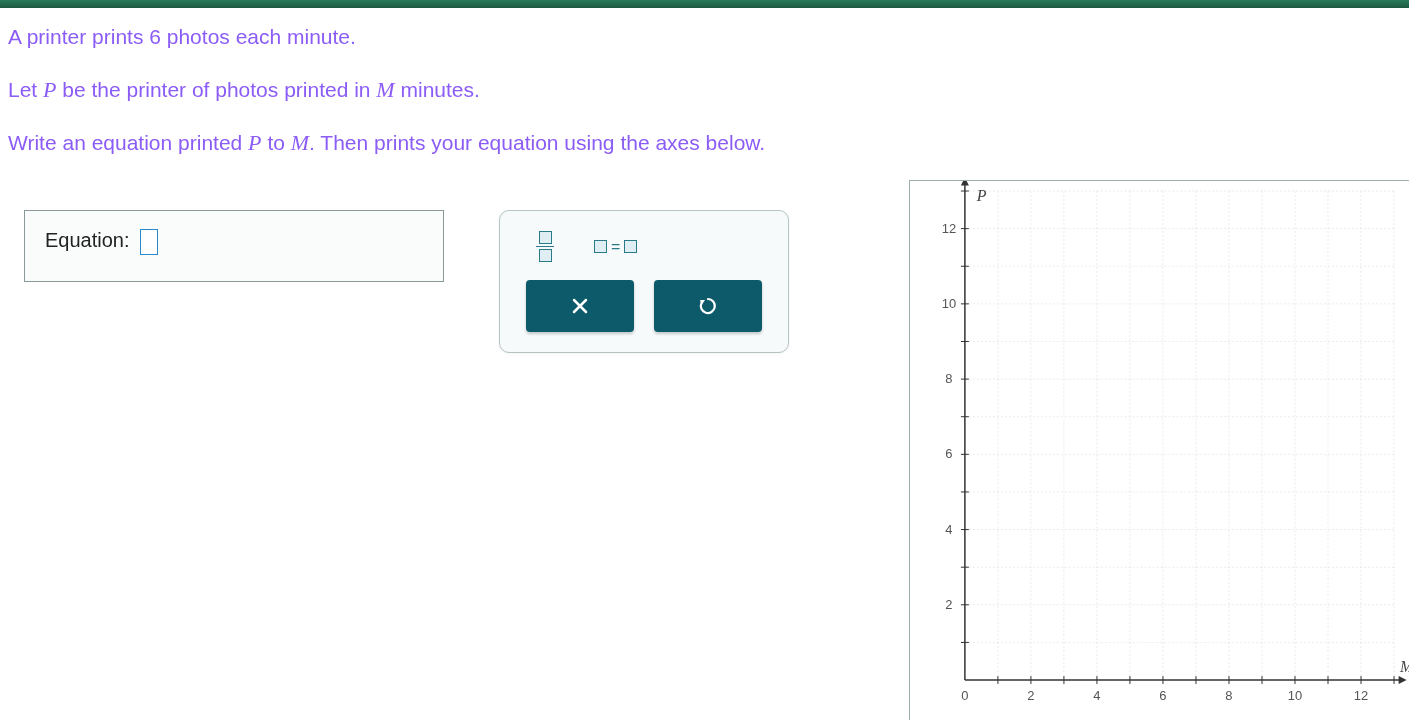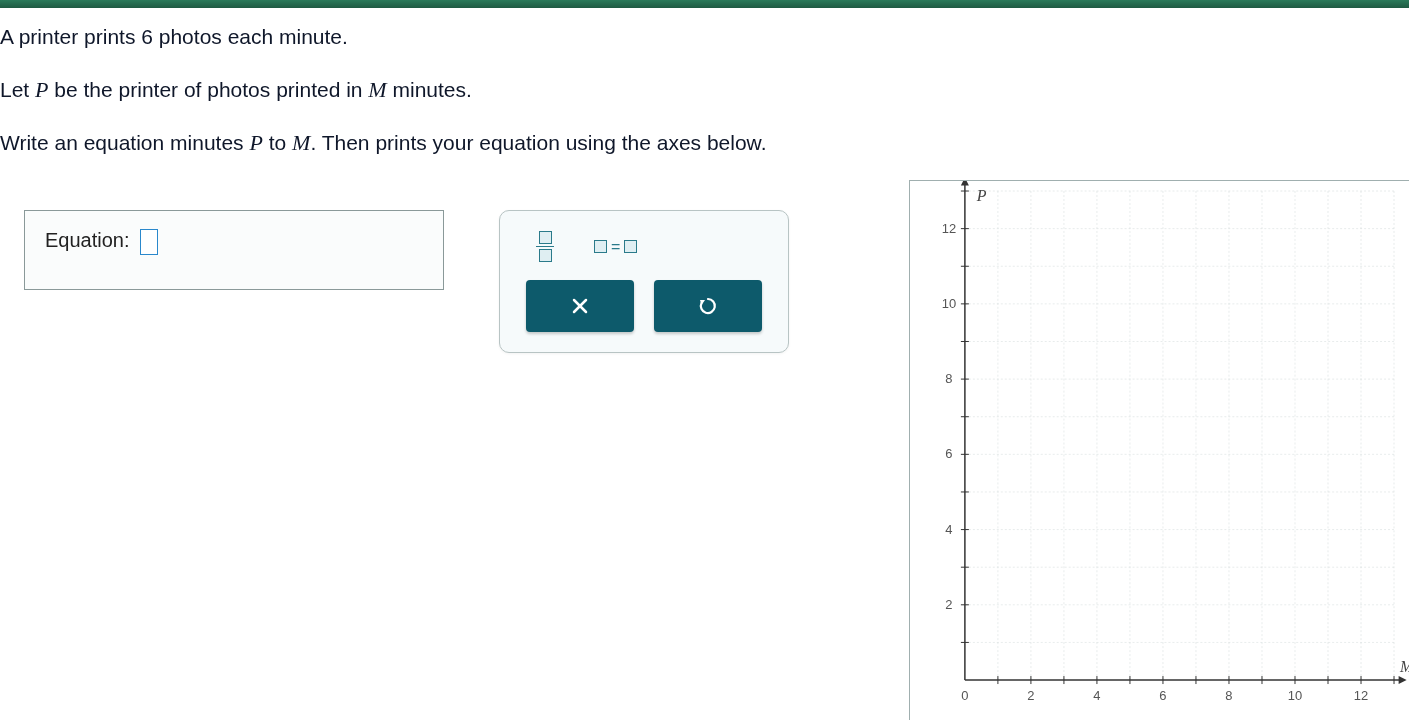--- a/index.html
+++ b/index.html
@@ -20,43 +20,43 @@
     .top-bar {
       height: 8px;
       background: linear-gradient(to bottom, #2a7a5a, #1e5a42);
       width: 100%;
     }
     .content {
       padding: 12px 0 0 0;
     }
     .problem-text {
       font-size: 21px;
-      color: #0f172a;
+      color: #8b5cf6;
       line-height: 1.6;
       margin-bottom: 12px;
-      padding-left: 0;
+      padding-left: 8px;
     }
     .problem-text p {
       margin-bottom: 18px;
     }
     .var {
       font-family: 'Times New Roman', serif;
       font-style: italic;
       font-size: 22px;
     }
     .workspace {
       display: flex;
       align-items: flex-start;
       margin-top: 50px;
       padding-left: 24px;
     }
     .equation-box {
       border: 1px solid #8a9999;
       width: 420px;
-      height: 80px;
+      height: 72px;
       background: #fafcfc;
       padding: 18px 20px;
       display: flex;
       align-items: flex-start;
       gap: 10px;
     }
     .equation-label {
       font-size: 20px;
       color: #222;
     }
@@ -180,21 +180,21 @@
 
 <div class="content">
   <div class="problem-text">
     <p>
       <span>A printer prints </span><span>6</span><span> photos each minute.</span>
     </p>
     <p>
       <span>Let </span><span class="var">P</span><span> be the printer of photos printed in </span><span class="var">M</span><span> minutes.</span>
     </p>
     <p>
-      <span>Write an equation minutes </span><span class="var">P</span><span> to </span><span class="var">M</span><span>. Then prints your equation using the axes below.</span>
+      <span>Write an equation printed </span><span class="var">P</span><span> to </span><span class="var">M</span><span>. Then prints your equation using the axes below.</span>
     </p>
   </div>
 
   <div class="workspace">
     <div class="equation-box">
       <span class="equation-label">Equation:</span>
       <span class="equation-input"></span>
     </div>
 
     <div class="toolbox">

